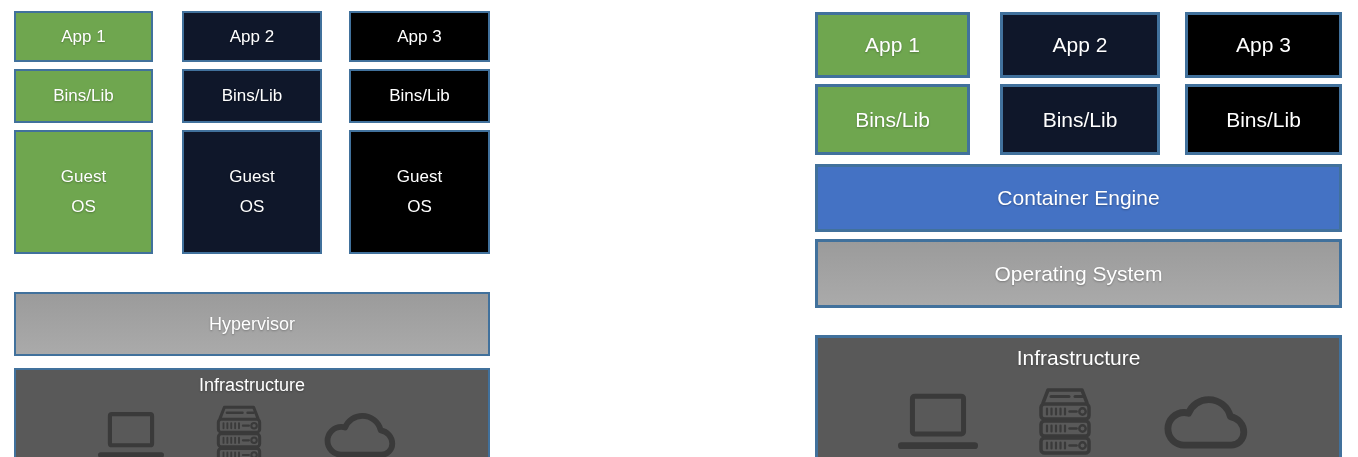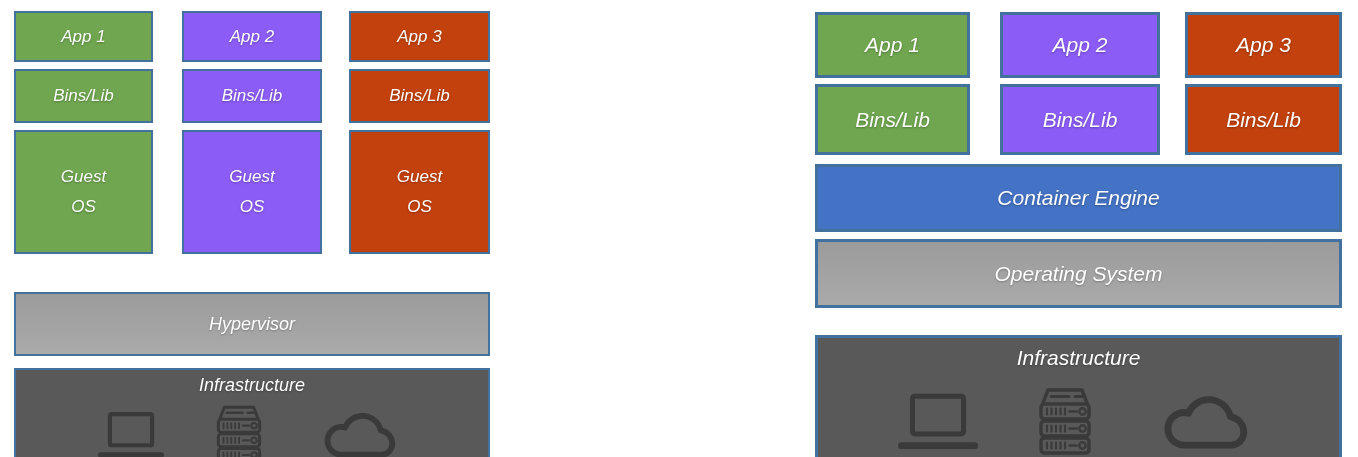--- a/index.html
+++ b/index.html
@@ -5,26 +5,25 @@
   html,body{margin:0;padding:0;background:#ffffff;}
   .canvas{
     position:relative;width:1358px;height:457px;background:#ffffff;
     font-family:"Liberation Sans", sans-serif;color:#ffffff;overflow:hidden;
   }
   .box{
     position:absolute;box-sizing:border-box;
     display:flex;align-items:center;justify-content:center;
     text-align:center;color:#fff;
     text-shadow:0 1px 2px rgba(0,0,0,0.28);
-    font-style:italic;
   }
   
   .green{background:#6FA64F;}
-  .orange{background:#8b5cf6;}
-  .red{background:#c2410c;}
+  .orange{background:#0f172a;}
+  .red{background:#000000;}
   .blue{background:#4472C4;}
   .gray{background:linear-gradient(180deg,#9B9B9B,#AAAAAA);}
   .darkgray{background:#595959;}
   .b2{border:2px solid #41719C;}
   .b3{border:3px solid #41719C;}
 
   
   #vm{position:absolute;left:14px;top:11px;width:476px;height:444px;}
   #vm .col1{left:0;width:139px;}
   #vm .col2{left:168px;width:140px;}

